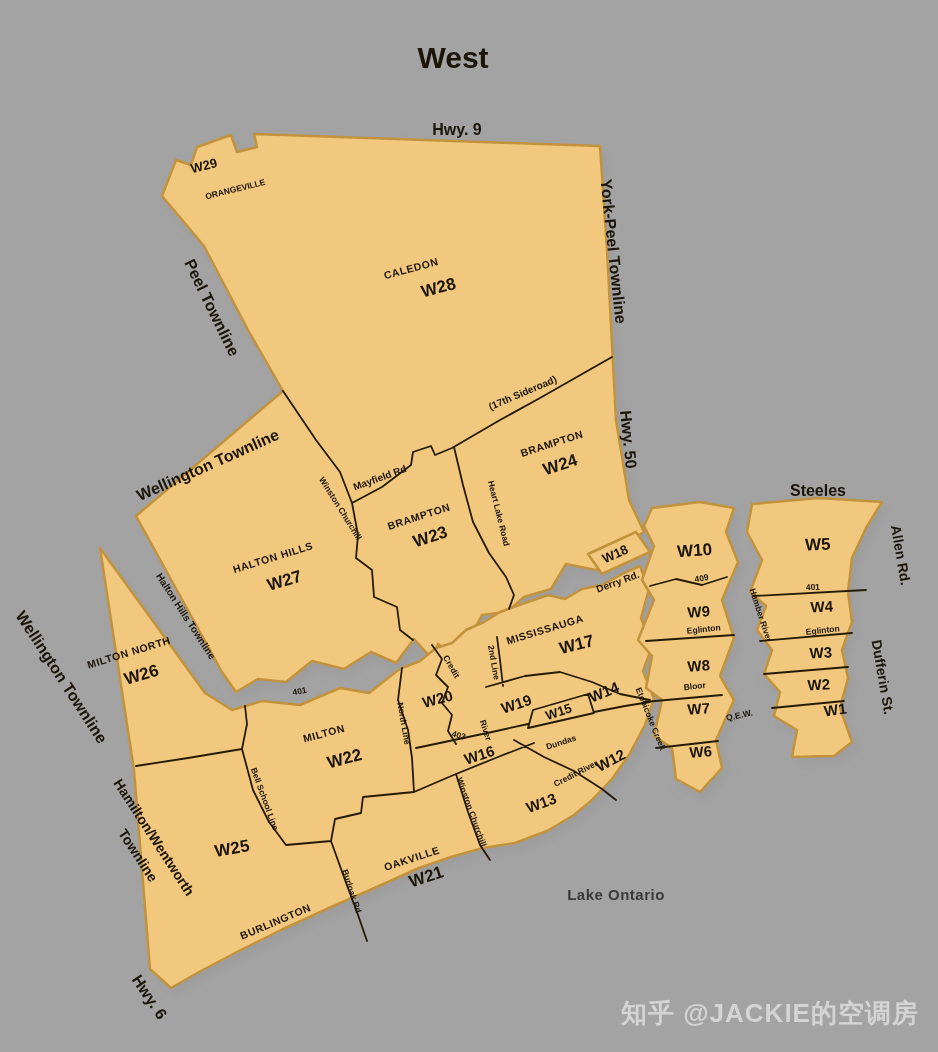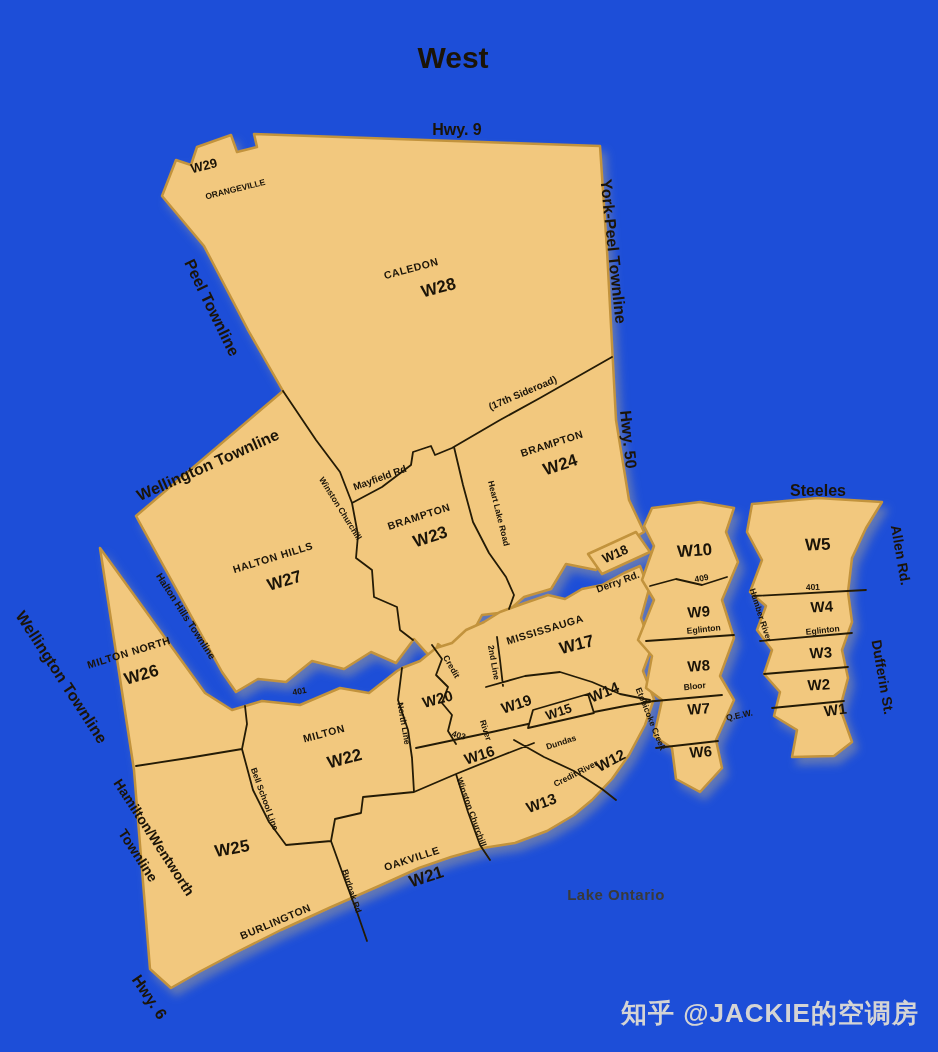--- a/index.html
+++ b/index.html
@@ -1,16 +1,16 @@
 <!DOCTYPE html>
 <html><head>
 <meta charset="utf-8">
 <style>
   html,body{margin:0;padding:0;background:#ffffff;}
-  .map-wrap{position:relative;width:938px;height:1052px;background:#1d4ed8;overflow:hidden;
+  .map-wrap{position:relative;width:938px;height:1052px;background:#a3a3a3;overflow:hidden;
             font-family:"Liberation Sans", sans-serif;}
   svg{display:block;}
   text{fill:#1b1408;font-family:"Liberation Sans", sans-serif;text-anchor:middle;}
   .t-title{font-size:30px;font-weight:bold;}
   .t-bound{font-size:16px;font-weight:bold;}
   .t-bound-sm{font-size:14px;font-weight:bold;}
   .t-code-lg{font-size:17px;font-weight:bold;}
   .t-code{font-size:15px;font-weight:bold;}
   .t-code-sm{font-size:13px;font-weight:bold;}
   .t-city{font-size:10.5px;font-weight:bold;letter-spacing:.6px;}

